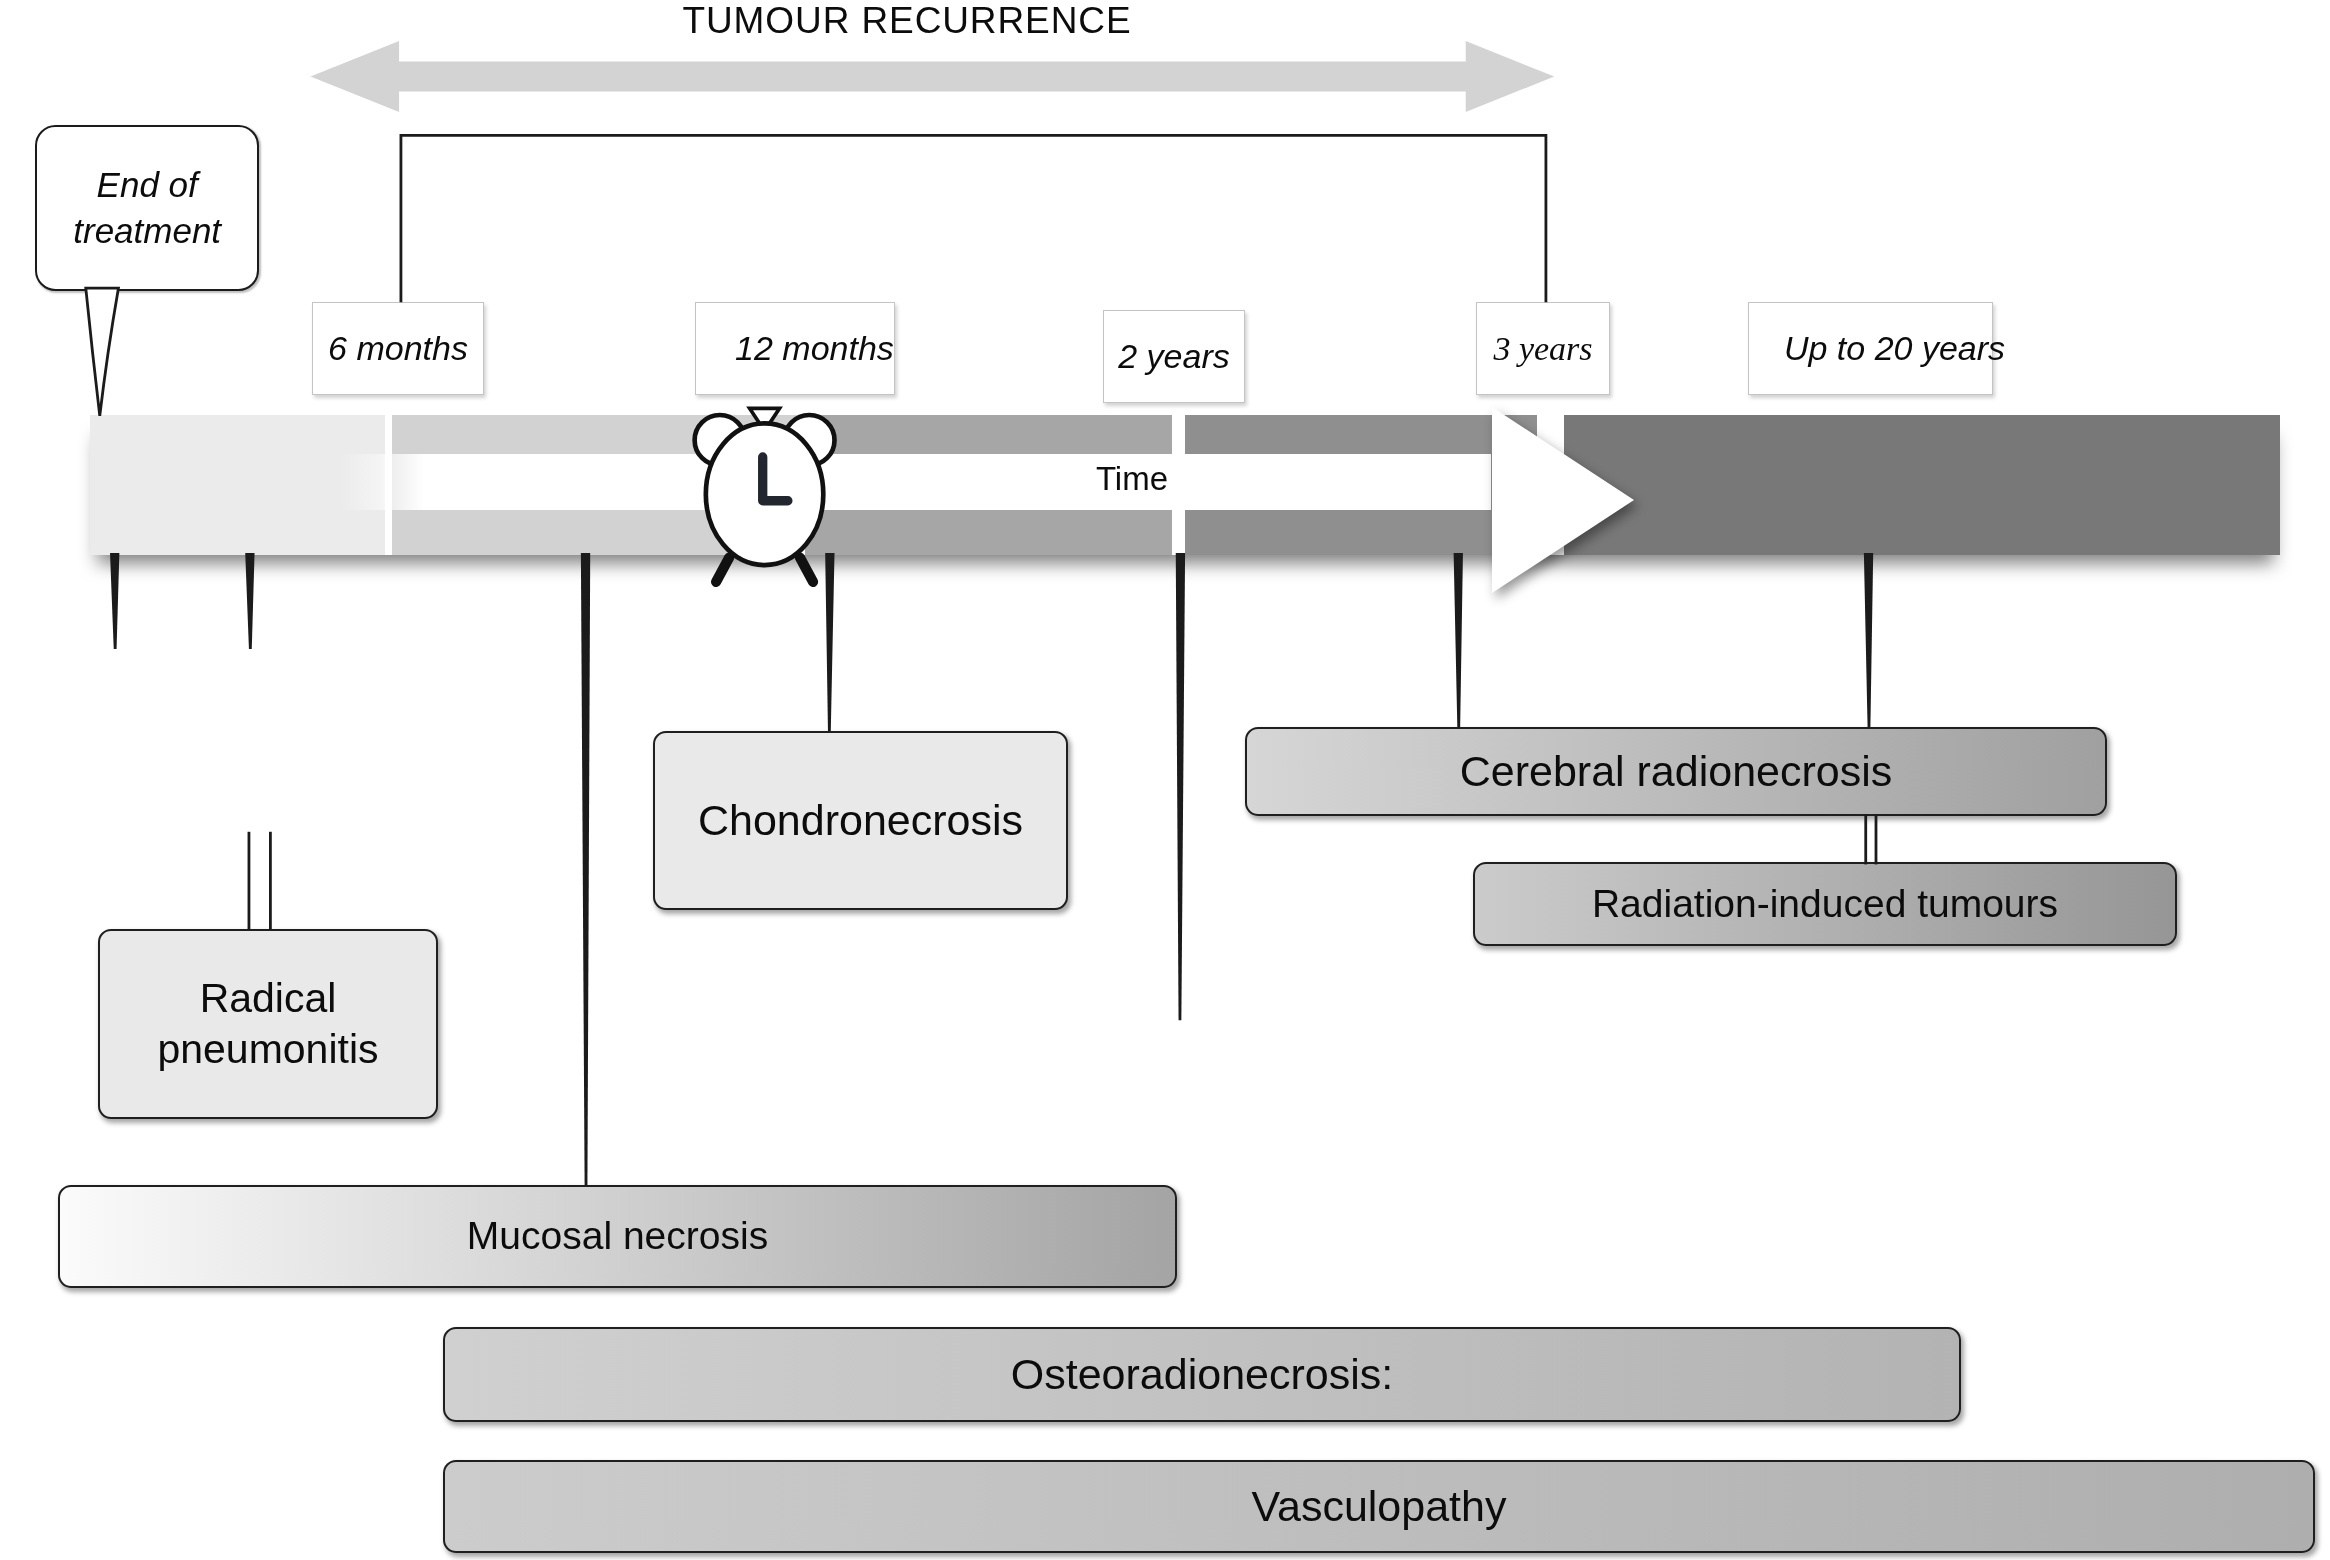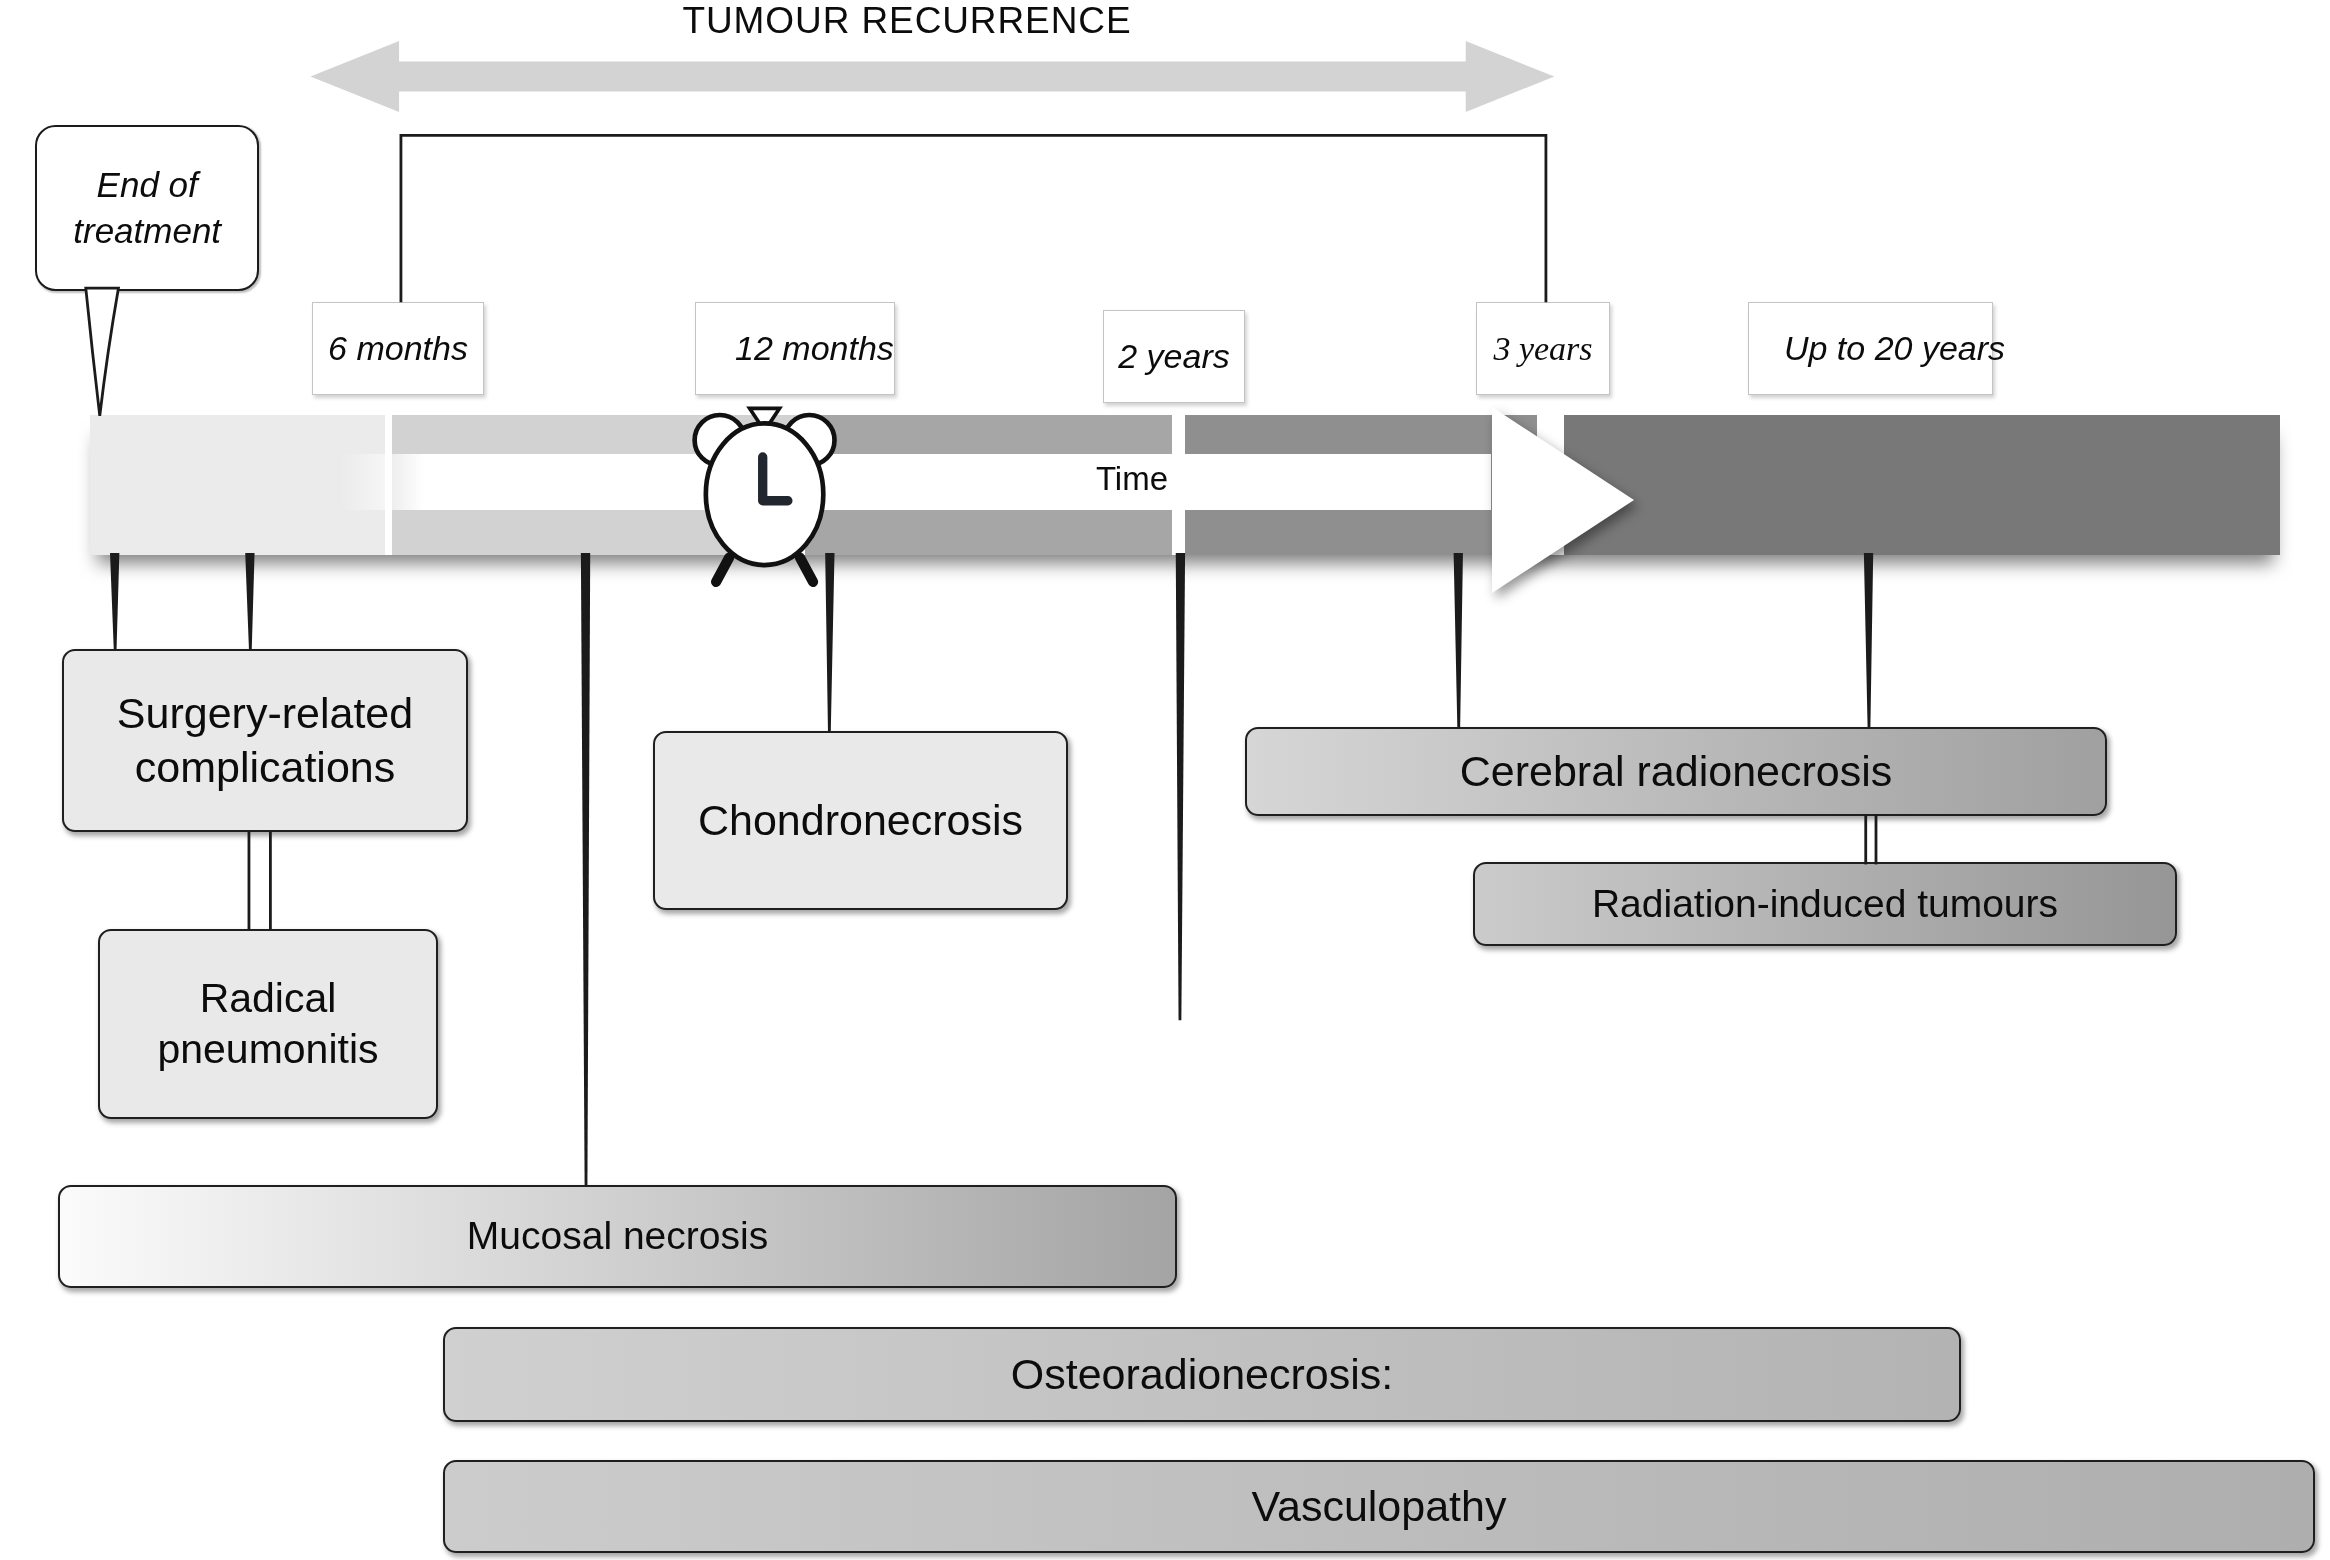--- a/index.html
+++ b/index.html
@@ -108,23 +108,20 @@
     <div class="seg" style="left: 302px; width: 406px; background: rgb(210, 210, 210);"></div>
     <div class="seg" style="left: 715px; width: 367px; background: rgb(166, 166, 166);"></div>
     <div class="seg" style="left: 1095px; width: 352px; background: rgb(143, 143, 143);"></div>
     <div class="seg" style="left: 1474px; width: 716px; background: rgb(120, 120, 120);"></div>
   </div>
 
   <div class="abs" id="time-arrow-body"></div>
   <div class="abs" id="time-arrow-head"></div>
   <div class="abs" id="time-text">Time</div>
 
-  <div class="abs cbox light" id="box-surgery">
-      <span>Surgery-related complications</span>
-    </div>
   <div class="abs cbox light" id="box-pneumonitis">
       <span>Radical pneumonitis</span>
     </div>
   <div class="abs cbox light" id="box-chondro">
       <span>Chondronecrosis</span>
     </div>
   <div class="abs cbox" id="box-cerebral">
       <span>Cerebral radionecrosis</span>
     </div>
   <div class="abs cbox" id="box-radiation">

